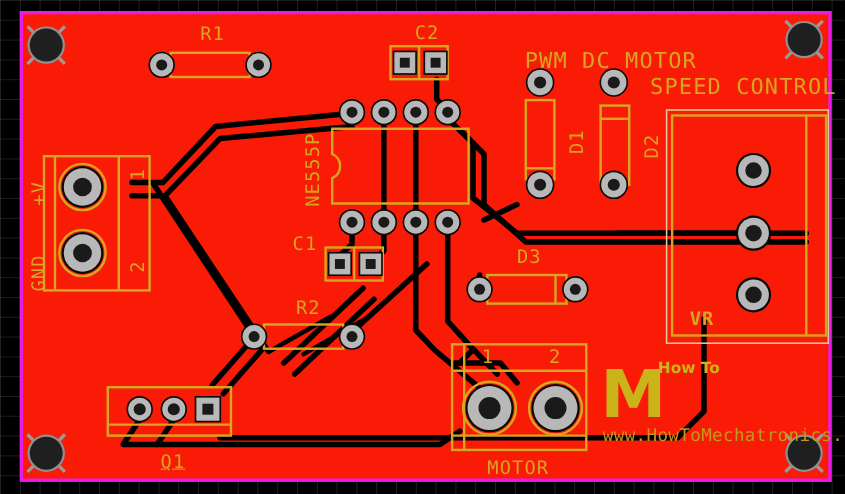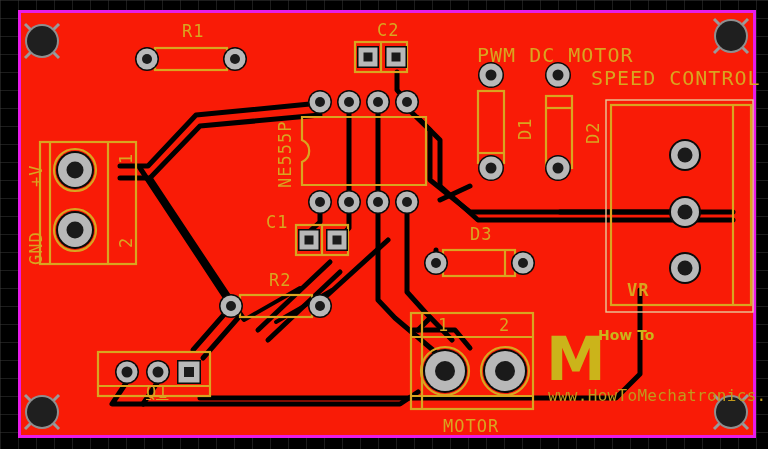--- a/index.html
+++ b/index.html
@@ -380,21 +380,21 @@
   <div class="txt ref" style="left:269px; top:272px;">R2</div>
   <div class="txt ref" style="left:266px; top:214px;">C1</div>
   <div class="txt ref" style="left:377px; top:22px;">C2</div>
 
   <div class="txt ref rot90" style="left:517px; top:140px;">D1</div>
   <div class="txt ref rot90" style="left:585px; top:144px;">D2</div>
   <div class="txt ref" style="left:470px; top:226px;text-align:center;">D3</div>
 
   <div class="txt ref rot90" style="left:277px; top:188px;">NE555P</div>
 
-  <div class="txt ref" style="left:146px; top:384px;text-decoration:underline;">Q1</div>
+  <div class="txt ref" style="left:146px; top:412px;text-decoration:underline;">Q1</div>
 
   <div class="txt ref" style="left:627px; top:282px;font-weight:bold;">VR</div>
 
   <div class="txt ref rot90" style="left:28px; top:187px;">+V</div>
   <div class="txt ref rot90" style="left:28px; top:265px;">GND</div>
   <div class="txt pin rot90" style="left:118px; top:164px;">1</div>
   <div class="txt pin rot90" style="left:118px; top:248px;">2</div>
 
   <div class="txt ref" style="left:443px; top:418px;">MOTOR</div>
   <div class="txt pin" style="left:438px; top:317px;">1</div>

